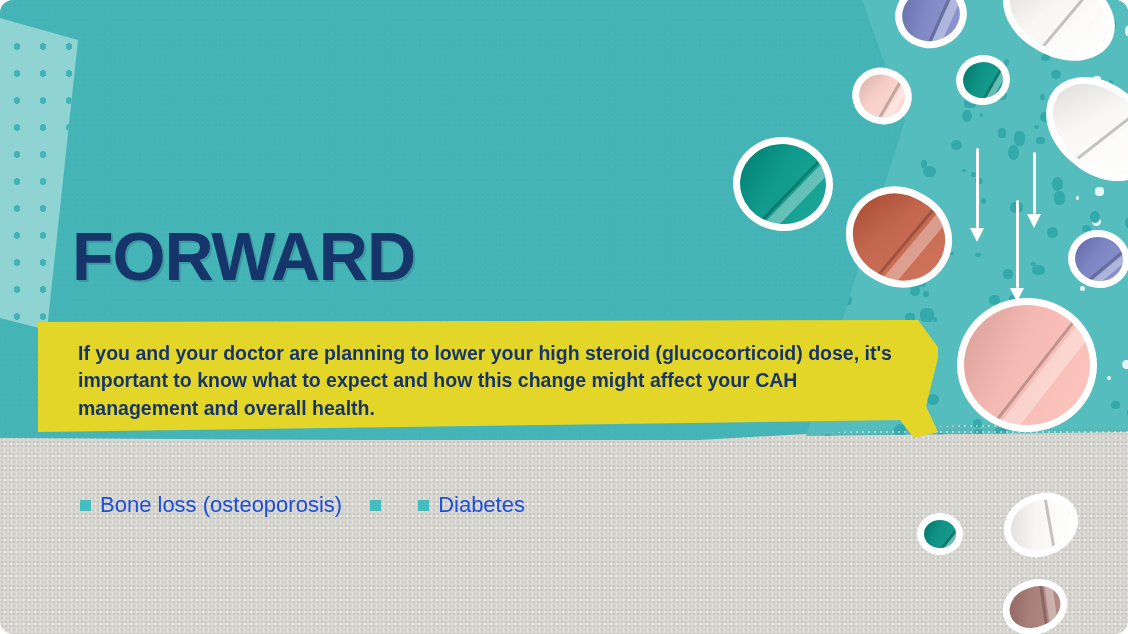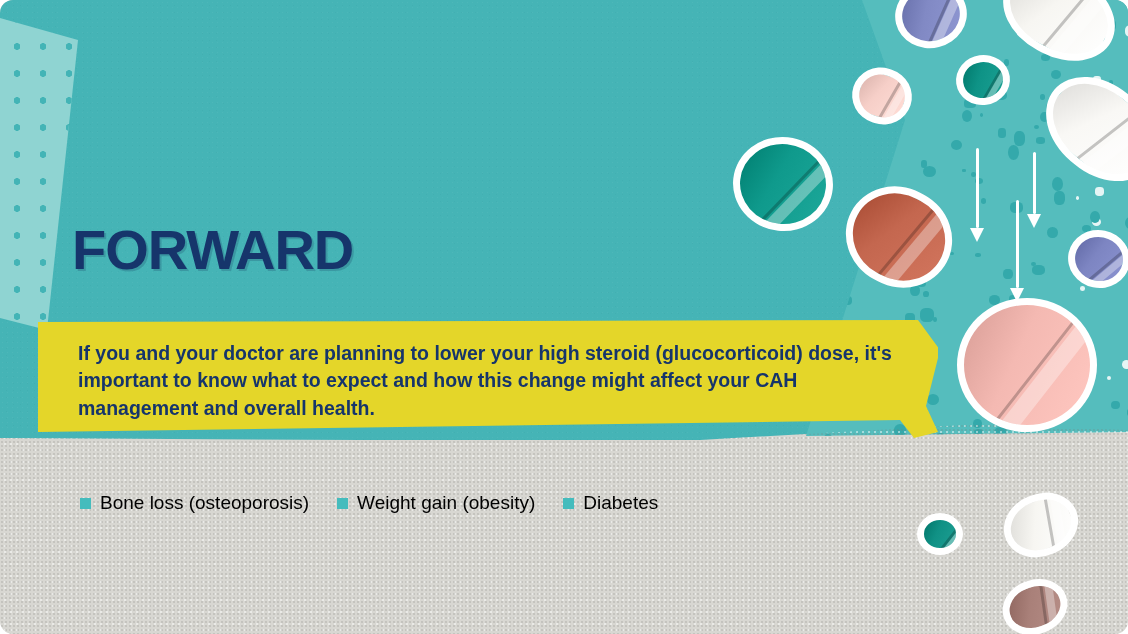--- a/index.html
+++ b/index.html
@@ -96,21 +96,21 @@
   .title-box .t{
     font-size:30px;font-weight:bold;color:#16356b;letter-spacing:-.3px;
     padding-left:15px;white-space:nowrap;
   }
   .big1,.big2{
     position:absolute;left:72px;color:#16356b;font-weight:bold;
     letter-spacing:-1px;line-height:1;white-space:nowrap;
     text-shadow:2px 2px 0 rgba(10,30,70,.18);
   }
   .big1{top:142px;font-size:84px;}
-  .big2{top:222px;font-size:56px;}
+  .big2{top:222px;font-size:68px;}
 
   .yellow-wrap{position:absolute;left:38px;top:320px;width:900px;height:118px;}
   .yellow-bg{
     position:absolute;inset:0;background:#e4d629;
     -webkit-clip-path:polygon(0 2px,880px 0,902px 30px,888px 86px,900px 112px,876px 118px,862px 100px,0 112px);
     clip-path:polygon(0 2px,880px 0,902px 30px,888px 86px,900px 112px,876px 118px,862px 100px,0 112px);
   }
   .yellow-text{
     position:absolute;left:40px;top:20px;width:830px;
     color:#16356b;font-size:19.5px;font-weight:bold;line-height:1.41;
@@ -121,21 +121,21 @@
     color:#1d3f72;font-size:17px;line-height:1.3;
   }
   .bullets{
     position:absolute;left:80px;top:492px;
     display:flex;align-items:center;gap:0;
   }
   .bullet{display:flex;align-items:center;margin-right:28px;}
   .bullet .sq{
     width:11px;height:11px;background:#45bcbd;margin-right:9px;flex:none;
   }
-  .bullet .lbl{color:#000000;font-size:19px;white-space:nowrap;}
+  .bullet .lbl{color:#1d4ed8;font-size:22px;white-space:nowrap;}
   .closing{
     position:absolute;left:80px;top:536px;width:830px;
     color:#1d3f72;font-size:17px;line-height:1.45;
   }
 
   
   .arrow{position:absolute;}
   .arrow .shaft{position:absolute;left:0;top:0;width:3px;background:#ffffff;border-radius:2px;}
   .arrow .head{position:absolute;left:-6px;width:0;height:0;
     border-left:7.5px solid transparent;border-right:7.5px solid transparent;border-top:14px solid #ffffff;}
@@ -366,21 +366,20 @@
     <div class="yellow-text">If you and your doctor are planning to lower your high steroid (glucocorticoid) dose, it's important to know what to expect and how this change might affect your CAH management and overall health.</div>
   </div>
 
   <div class="bullets" id="bulletRow">
       <div class="bullet">
         <span class="sq"></span>
         <span class="lbl">Bone loss (osteoporosis)</span>
       </div>
       <div class="bullet">
         <span class="sq"></span>
-        <span class="lbl">Weight gain (obesity)</span>
       </div>
       <div class="bullet">
         <span class="sq"></span>
         <span class="lbl">Diabetes</span>
       </div>
     </div>
 
 
 </div>
 

